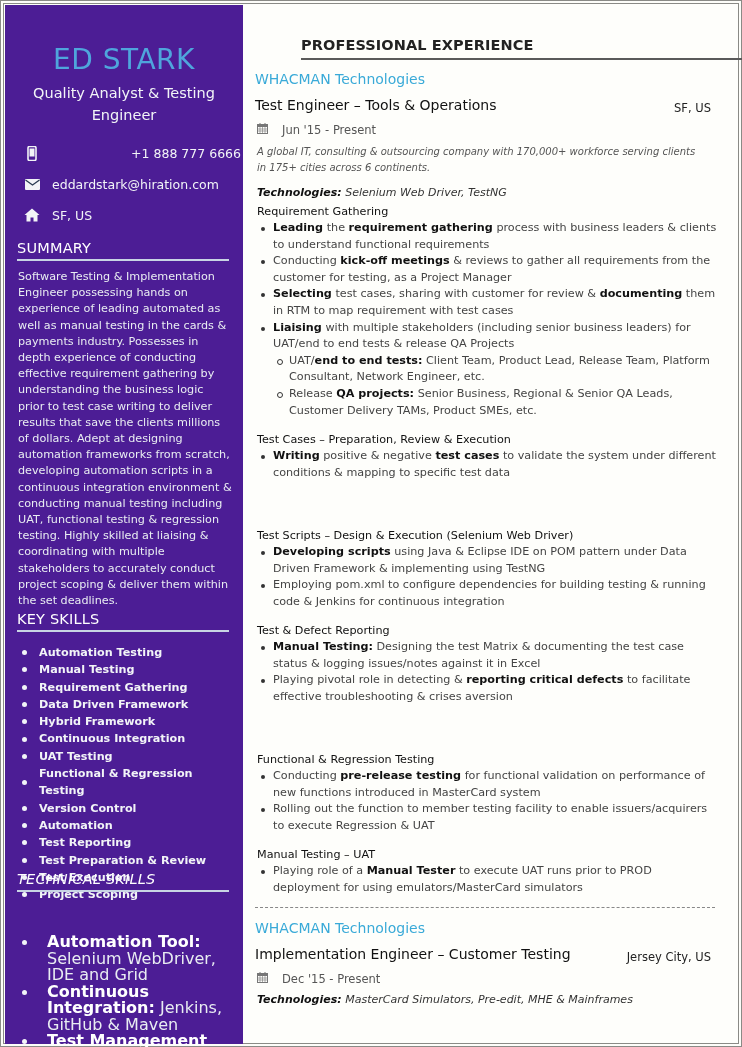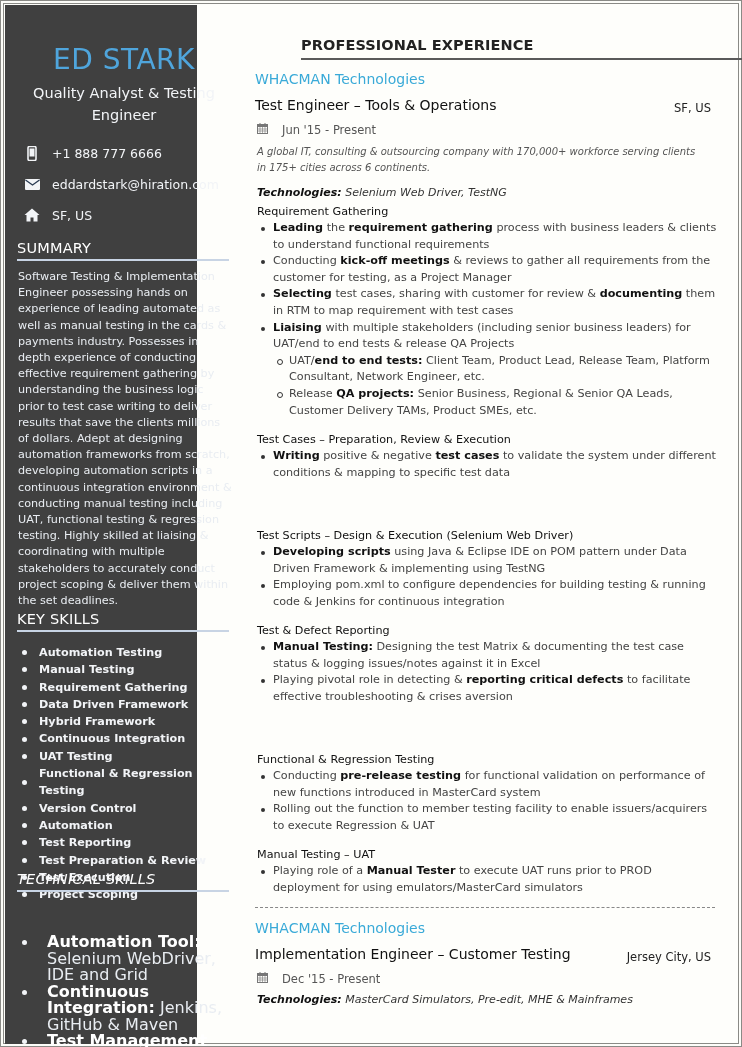--- a/index.html
+++ b/index.html
@@ -8,34 +8,34 @@
 
   .page {
     position: absolute; left: 0; top: 0; width: 742px; height: 1047px;
     border: 1px solid #8a8a86;
     box-shadow: inset 0 0 0 2px #fdfdf9, inset 0 0 0 3px #8a8a86;
     background: #fefefb;
   }
 
   
   .sidebar {
-    position: absolute; left: 4px; top: 4px; width: 192px; height: 1039px;
-    background: #404040; color: #ffffff;
+    position: absolute; left: 4px; top: 4px; width: 238px; height: 1039px;
+    background: #4c1d95; color: #ffffff;
   }
   .name {
     position: absolute; left: 0; top: 38px; width: 238px; text-align: center;
     font-size: 28px; color: #4fa5dc; letter-spacing: 0.5px; font-weight: normal;
   }
   .title {
     position: absolute; left: 14px; top: 77px; width: 210px; text-align: center;
     font-size: 14.5px; line-height: 22px; color: #f2f4f7;
   }
   .contact { position: absolute; left: 16px; width: 220px; height: 20px; font-size: 12.5px; color: #f2f4f7; display: flex; align-items: center; }
   .contact .ico { width: 22px; height: 16px; margin-right: 9px; display: flex; align-items: center; justify-content: center; }
-  .c-phone { top: 138px; }
+  .c-phone { top: 138px; justify-content: space-between; }
   .c-email { top: 169px; }
   .c-loc   { top: 200px; }
 
   .sb-heading {
     position: absolute; left: 12px; width: 212px; font-size: 14.5px; font-weight: normal;
     color: #fff; letter-spacing: 0.2px; padding-bottom: 3px; border-bottom: 2px solid #c8d4e4;
   }
   .h-summary { top: 235px; }
   .h-skills  { top: 606px; }
   .h-tech    { top: 866px; font-style: italic; }

